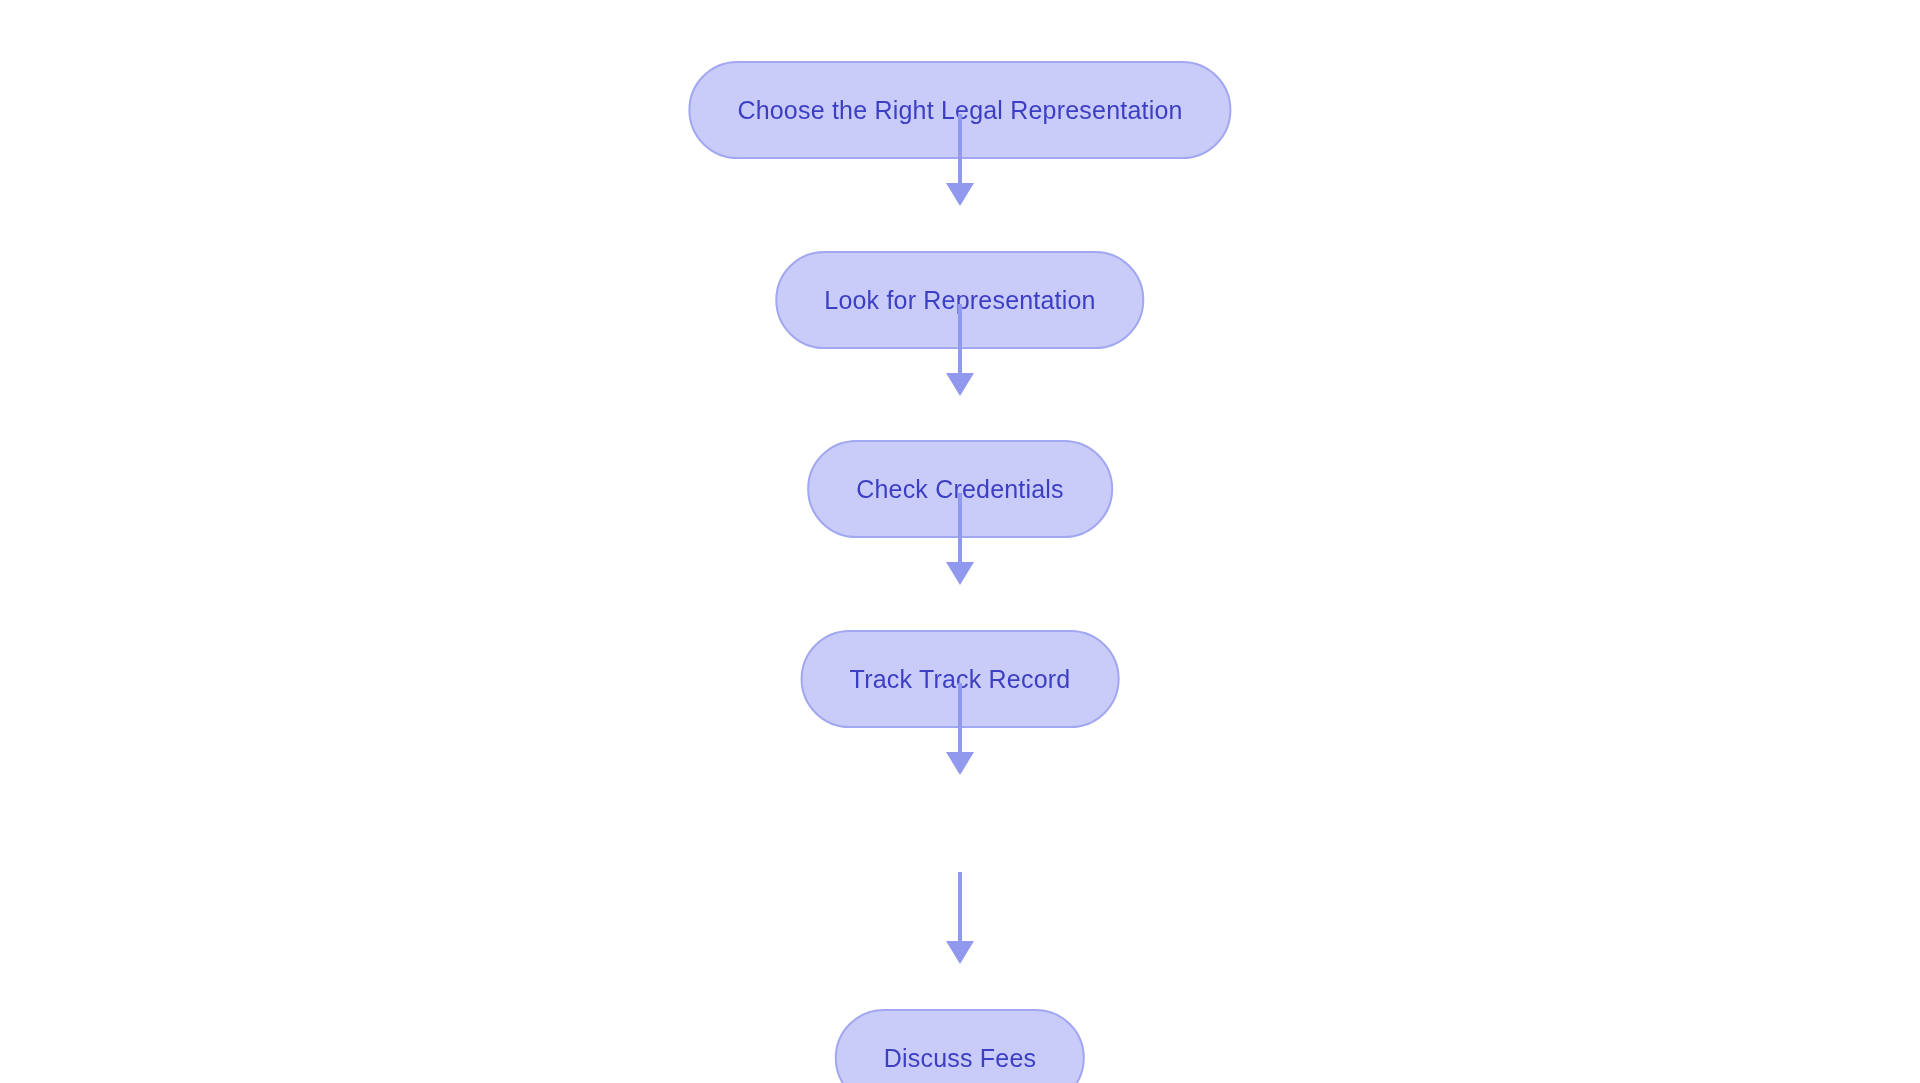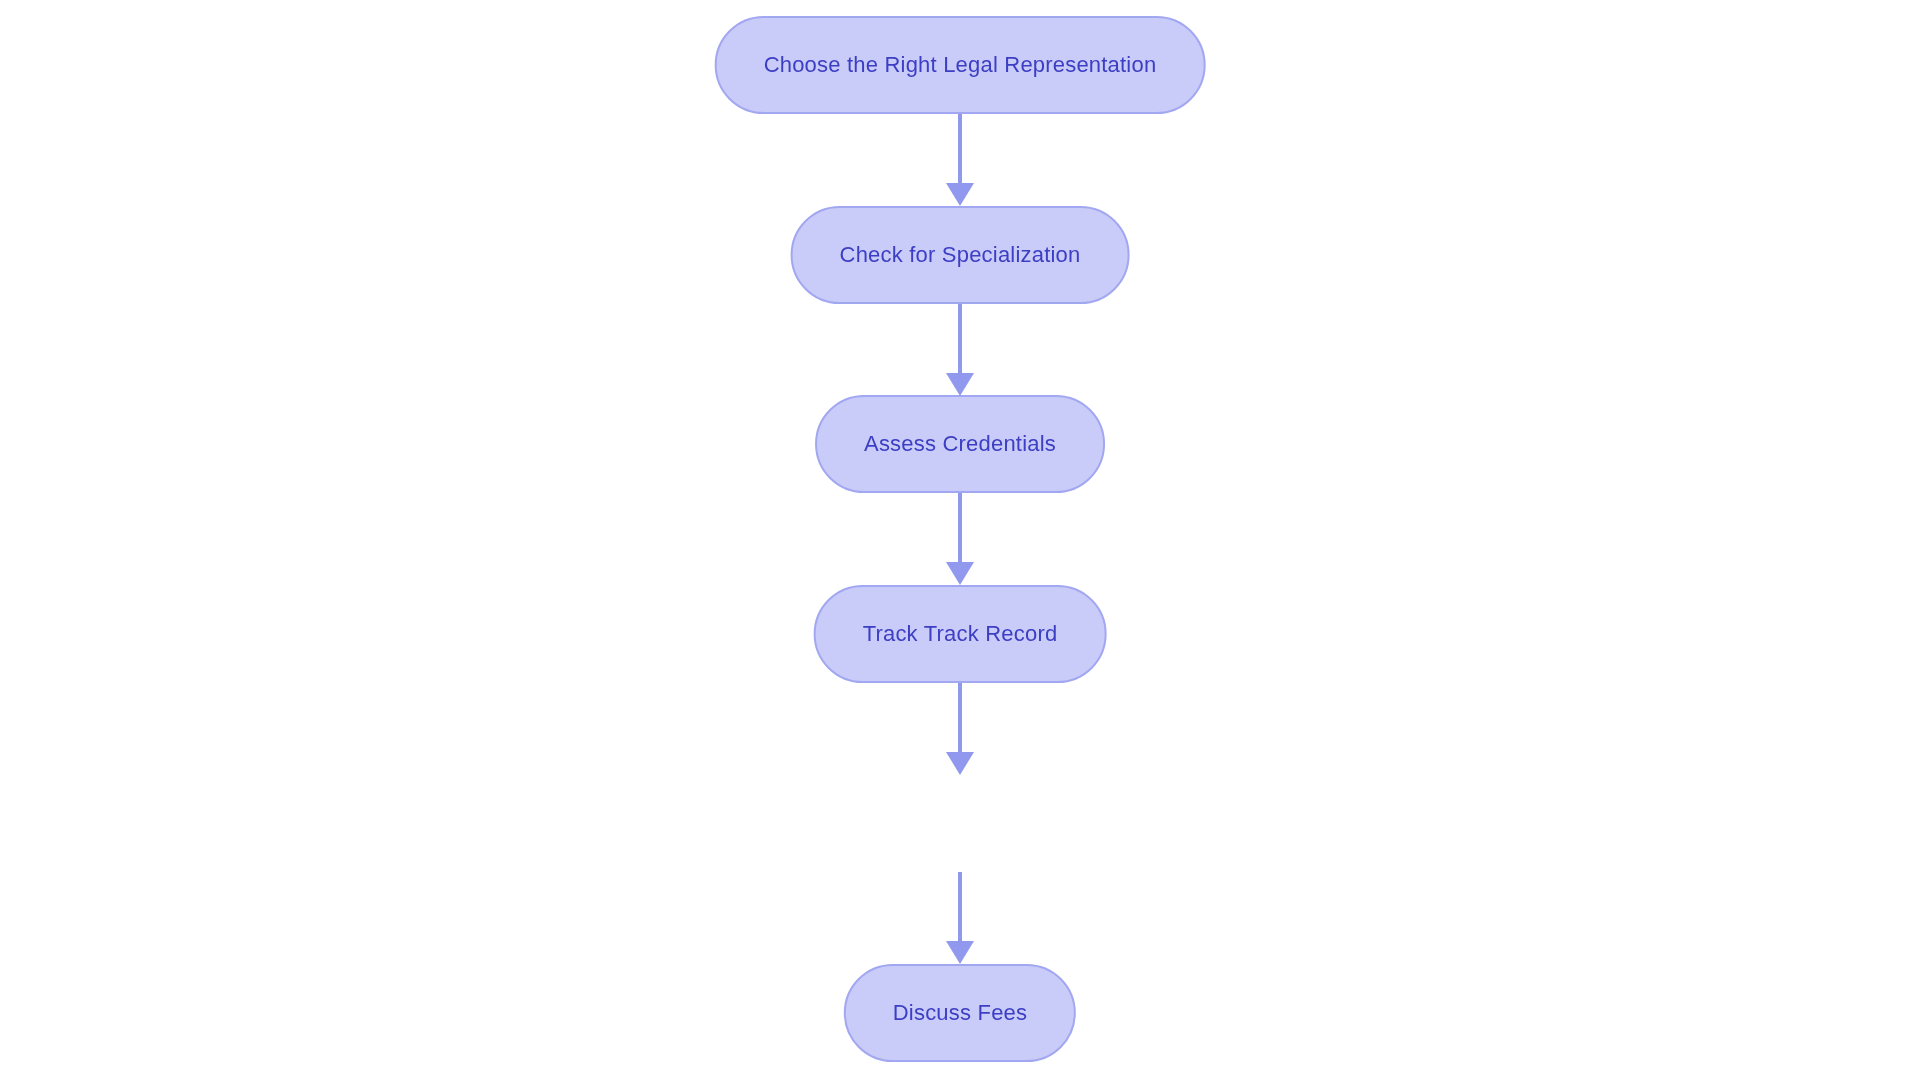--- a/index.html
+++ b/index.html
@@ -25,22 +25,23 @@
     box-sizing: border-box;
     height: 98px;
     line-height: 94px;
     padding: 0 47px;
     white-space: nowrap;
     text-align: center;
     background: var(--node-fill, #c9cbf8);
     border: 2px solid var(--node-border, #a2a7f1);
     border-radius: 49px;
     color: var(--node-text, #3c3ec4);
-    font-size: 22px;
+    font-size: 25px;
     letter-spacing: 0.2px;
+    margin-top: 45px;
   }
   .arrow {
     position: absolute;
     left: 960px;
     transform: translateX(-50%);
     width: 28px;
     height: 92px;
     display: flex;
     flex-direction: column;
     align-items: center;
@@ -63,28 +64,28 @@
 
 <div class="canvas">
 
   <div class="node" style="top:16px">Choose the Right Legal Representation</div>
 
   <div class="arrow" style="top:114px">
     <span class="shaft"></span>
     <span class="head"></span>
   </div>
 
-  <div class="node" style="top:206px">Check for Specialization</div>
+  <div class="node" style="top:206px">Look for Representation</div>
 
   <div class="arrow" style="top:304px">
     <span class="shaft"></span>
     <span class="head"></span>
   </div>
 
-  <div class="node" style="top:395px">Assess Credentials</div>
+  <div class="node" style="top:395px">Check Credentials</div>
 
   <div class="arrow" style="top:493px">
     <span class="shaft"></span>
     <span class="head"></span>
   </div>
 
   <div class="node" style="top:585px">Track Track Record</div>
 
   <div class="arrow" style="top:683px">
     <span class="shaft"></span>

